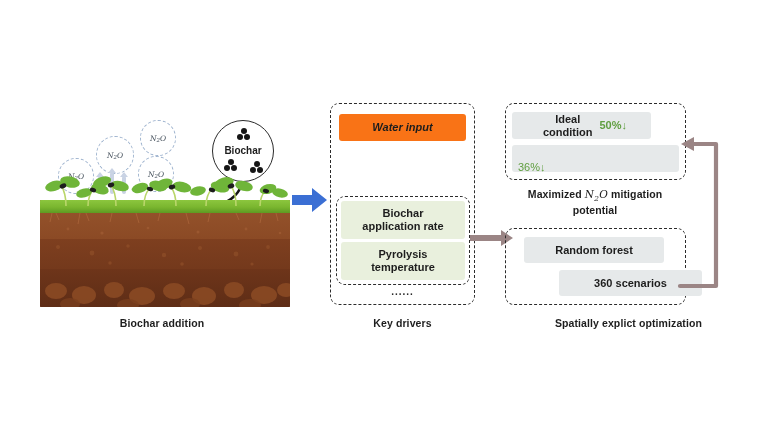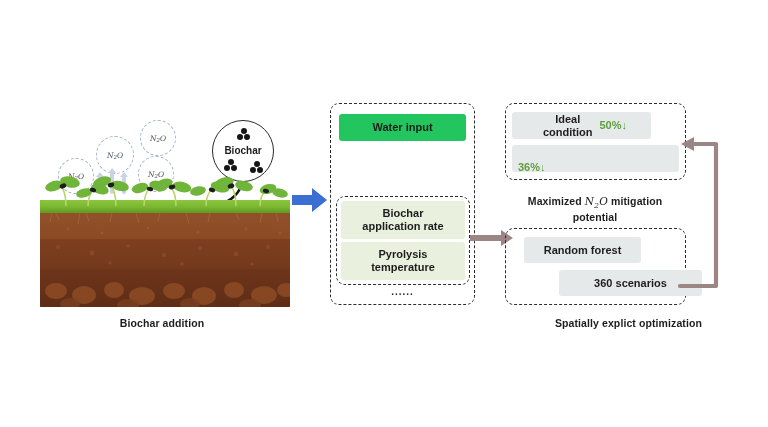--- a/index.html
+++ b/index.html
@@ -44,21 +44,21 @@
     align-items: center;
     justify-content: center;
     font-size: 11px;
     font-weight: bold;
     color: #1d1d1d;
     line-height: 1.18;
     text-align: center;
     border-radius: 3px;
     box-sizing: border-box;
   }
-  .chip-cream { background: #22c55e; }
+  .chip-cream { background: #f97316; font-style: italic; }
   .chip-green { background: #e9f0dd; }
   .chip-gray  { background: #e6e9ea; }
 
   
   #illus {
     position: absolute;
     left: 40px;
     top: 104px;
     width: 250px;
     height: 203px;
@@ -313,50 +313,51 @@
   </div>
 
   <div class="chip chip-green" style="left:341px; top:242px; width:124px; height:38px; white-space:pre-line;">
     <span style="white-space:pre-line;">Pyrolysis
 temperature</span>
   </div>
 
   <div class="abs" style="left:330px; top:286px; width:145px; text-align:center;
               font-size:10px; font-weight:bold; color:#2b2b2b; letter-spacing:1px;">......</div>
 
+  <div class="caption" style="left:330px; top:317px; width:145px;">Key drivers</div>
 
   <svg class="abs" style="left:470px; top:229px;" width="44" height="18" viewBox="0 0 44 18">
     <path d="M0,6 L31,6 L31,1 L43,9 L31,17 L31,12 L0,12 Z" fill="#9b8585"></path>
   </svg>
 
   <div class="dashbox" style="left:505px; top:103px; width:181px; height:77px;"></div>
 
   <div class="chip chip-gray" style="left:512px; top:112px; width:139px; height:27px;
               justify-content:flex-start; padding:0 24px;">
     <span style="flex:1; text-align:center;">Ideal condition</span>
     <span style="color:#5f9e3f; font-weight:bold; white-space:nowrap;">
       <span>50%</span><span>↓</span>
     </span>
   </div>
 
   <div class="chip chip-gray" style="left:512px; top:145px; width:167px; height:27px;
               justify-content:flex-start; padding:0 6px;">
-    <span style="color:#5f9e3f; font-weight:bold; white-space:nowrap;margin-top:18px;">
+    <span style="color:#5f9e3f; font-weight:normal; white-space:nowrap;margin-top:18px;">
       <span>36%</span><span>↓</span>
     </span>
   </div>
 
-  <div class="caption" style="left:490px; top:188px; width:210px;margin-top:7px;">
+  <div class="caption" style="left:490px; top:188px; width:210px;">
     <span>Maximized </span><span style="font-family:&quot;DejaVu Serif&quot;, serif; font-style:italic; font-weight:normal;"><span>N</span><sub style="font-size:8px;">2</sub><span>O</span></span><span> mitigation</span><br>
     <span>potential</span>
   </div>
 
   <div class="dashbox" style="left:505px; top:228px; width:181px; height:77px;"></div>
 
-  <div class="chip chip-gray" style="left:524px; top:237px; width:117px; height:26px;">
+  <div class="chip chip-gray" style="left:524px; top:237px; width:140px; height:26px;">
     <span>Random forest</span>
   </div>
 
   <div class="chip chip-gray" style="left:524px; top:270px; width:143px; height:26px;margin-left:35px;">
     <span>360 scenarios</span>
   </div>
 
   <div class="caption" style="left:490px; top:317px; width:212px;text-align:right;">Spatially explict optimization</div>
 
   <svg class="abs" style="left:676px; top:130px;" width="56" height="160" viewBox="0 0 56 160">

